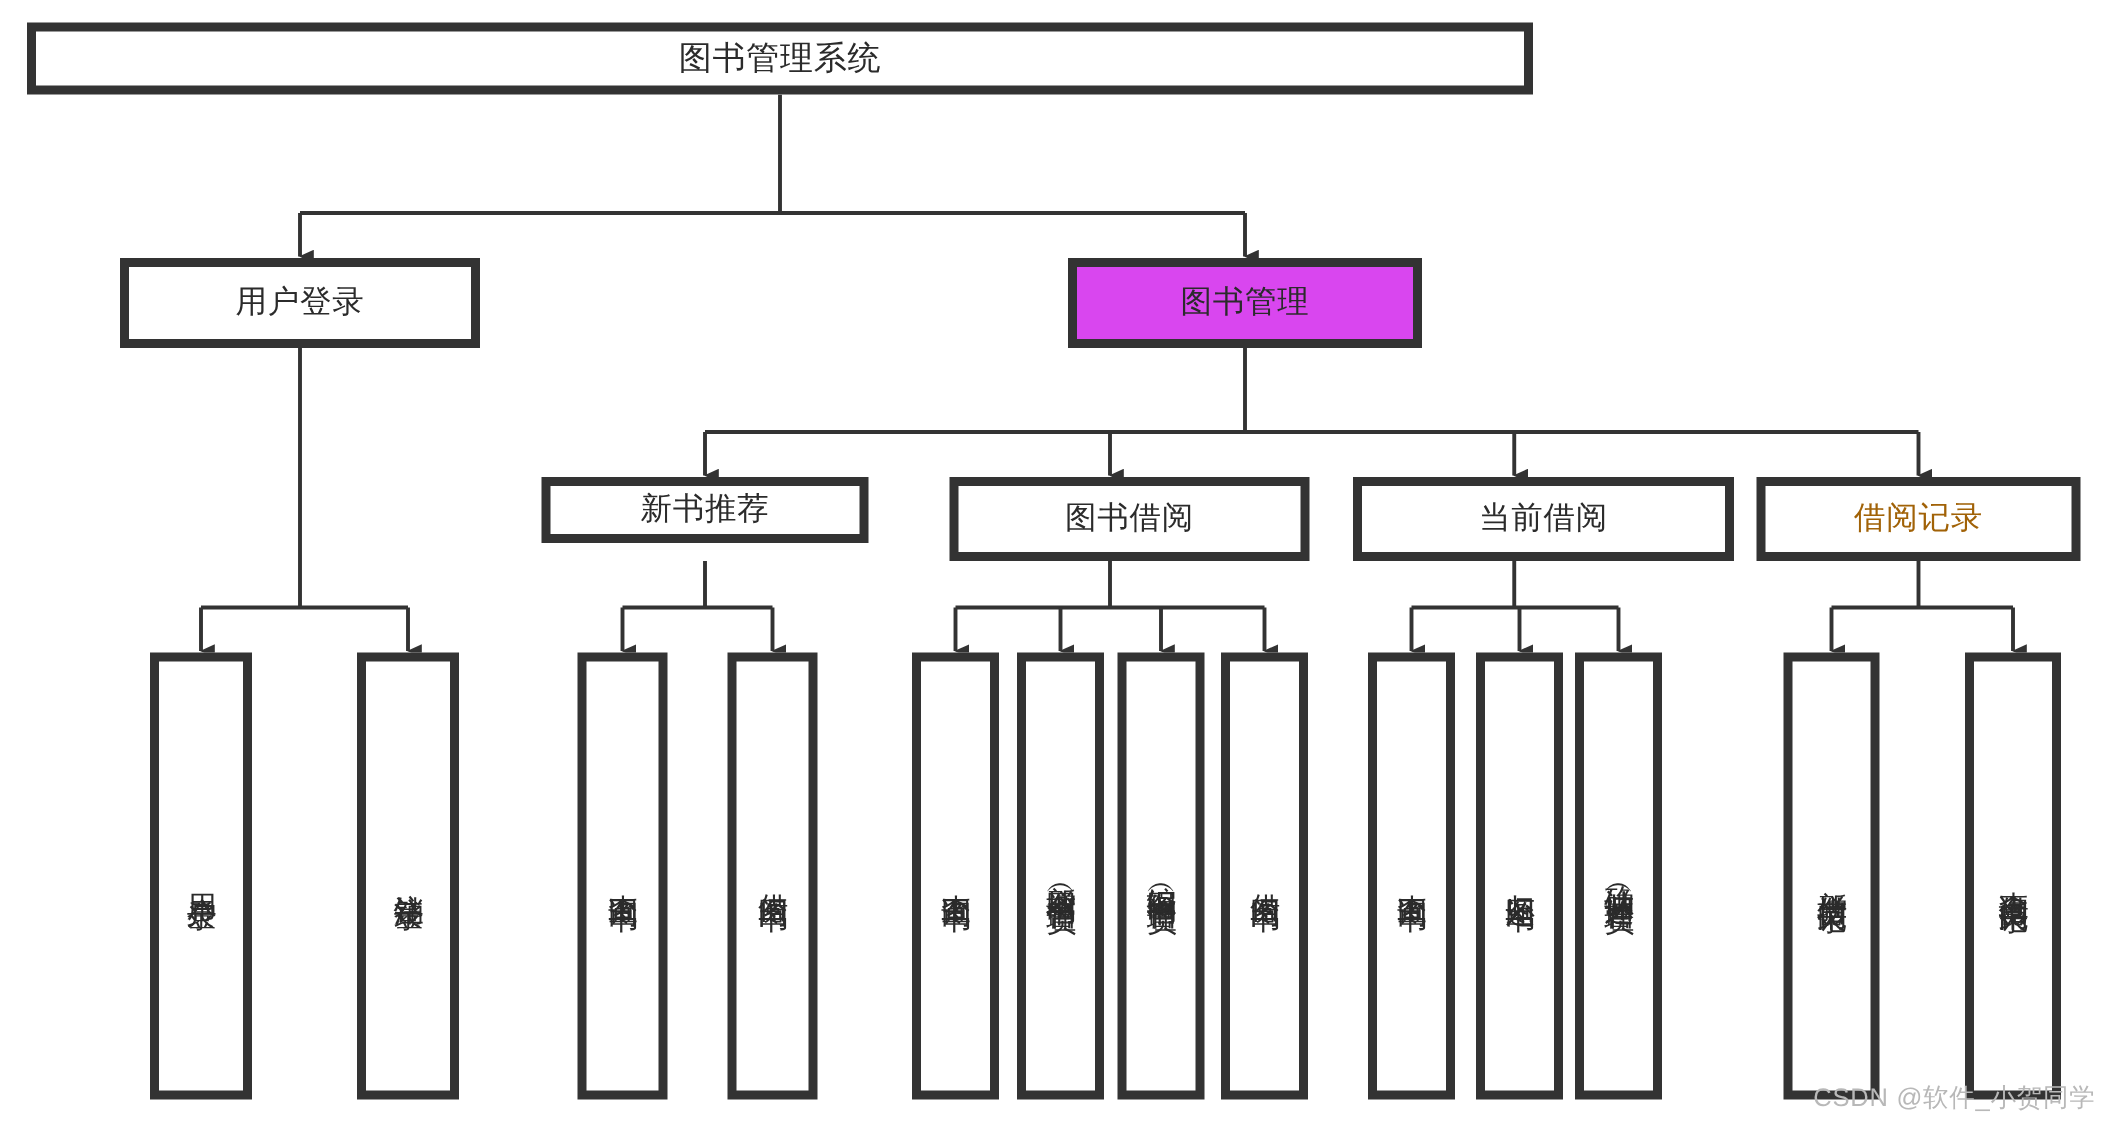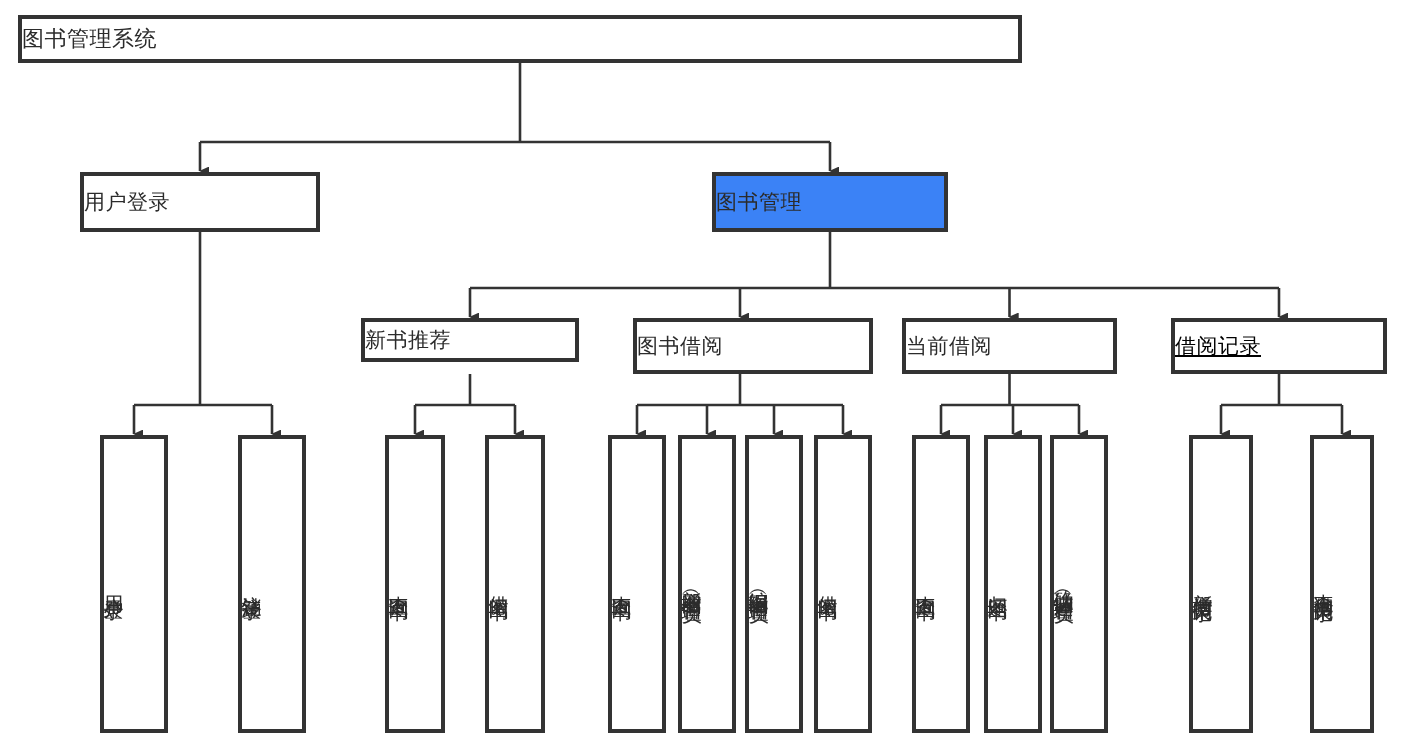--- a/index.html
+++ b/index.html
@@ -22,24 +22,24 @@
     position: absolute;
     left: 0;
     top: 0;
     width: 1405px;
     height: 747px;
   }
   .node {
     position: absolute;
     box-sizing: border-box;
     background: #ffffff;
-    border: 4px solid #4d7c0f;
+    border: 6px solid #4d7c0f;
     display: flex;
     align-items: center;
-    justify-content: flex-start;
+    justify-content: center;
     z-index: 2;
   }
   .node-label {
     color: #2b2b2b;
     font-size: 21px;
     line-height: 1.18;
     letter-spacing: 0.5px;
     white-space: nowrap;
     text-align: center;
     font-weight: 400;
@@ -115,34 +115,34 @@
       </g>
   </svg>
 
   <div id="nodes">
       <div class="node root" style="left: 18px; top: 15px; width: 1004px; height: 48px; border-color: rgb(51, 51, 51); background: rgb(255, 255, 255);">
         <span class="node-label" style="color: rgb(43, 43, 43);">图书管理系统</span>
       </div>
       <div class="node" style="left: 80px; top: 172px; width: 240px; height: 60px; border-color: rgb(51, 51, 51); background: rgb(255, 255, 255);">
         <span class="node-label" style="color: rgb(43, 43, 43);">用户登录</span>
       </div>
-      <div class="node" style="left: 712px; top: 172px; width: 236px; height: 60px; border-color: rgb(51, 51, 51); background: #3b82f6;">
+      <div class="node" style="left: 712px; top: 172px; width: 236px; height: 60px; border-color: rgb(51, 51, 51); background: #d946ef;">
         <span class="node-label" style="color: rgb(43, 43, 43);">图书管理</span>
       </div>
       <div class="node" style="left: 361px; top: 318px; width: 218px; height: 44px; border-color: rgb(51, 51, 51); background: rgb(255, 255, 255);">
         <span class="node-label" style="color: rgb(43, 43, 43);">新书推荐</span>
       </div>
       <div class="node" style="left: 633px; top: 318px; width: 240px; height: 56px; border-color: rgb(51, 51, 51); background: rgb(255, 255, 255);">
         <span class="node-label" style="color: rgb(43, 43, 43);">图书借阅</span>
       </div>
-      <div class="node" style="left: 902px; top: 318px; width: 215px; height: 56px; border-color: rgb(51, 51, 51); background: rgb(255, 255, 255);">
+      <div class="node" style="left: 902px; top: 318px; width: 254px; height: 56px; border-color: rgb(51, 51, 51); background: rgb(255, 255, 255);">
         <span class="node-label" style="color: rgb(43, 43, 43);">当前借阅</span>
       </div>
       <div class="node" style="left: 1171px; top: 318px; width: 216px; height: 56px; border-color: rgb(51, 51, 51); background: rgb(255, 255, 255);">
-        <span class="node-label" style="color: #000000; text-decoration: underline;">借阅记录</span>
+        <span class="node-label" style="color: #a16207;">借阅记录</span>
       </div>
       <div class="node leaf" style="left: 100px; top: 435px; width: 68px; height: 298px; border-color: rgb(51, 51, 51); background: rgb(255, 255, 255);">
         <span class="node-label" style="color: rgb(43, 43, 43);">用户登录</span>
       </div>
       <div class="node leaf" style="left: 238px; top: 435px; width: 68px; height: 298px; border-color: rgb(51, 51, 51); background: rgb(255, 255, 255);">
         <span class="node-label" style="color: rgb(43, 43, 43);">注销登录</span>
       </div>
       <div class="node leaf" style="left: 385px; top: 435px; width: 60px; height: 298px; border-color: rgb(51, 51, 51); background: rgb(255, 255, 255);">
         <span class="node-label" style="color: rgb(43, 43, 43);">查询图书</span>
       </div>
@@ -171,14 +171,15 @@
         <span class="node-label" style="color: rgb(43, 43, 43);">确认归还（管理员）</span>
       </div>
       <div class="node leaf" style="left: 1189px; top: 435px; width: 64px; height: 298px; border-color: rgb(51, 51, 51); background: rgb(255, 255, 255);">
         <span class="node-label" style="color: rgb(43, 43, 43);">新增借阅记录</span>
       </div>
       <div class="node leaf" style="left: 1310px; top: 435px; width: 64px; height: 298px; border-color: rgb(51, 51, 51); background: rgb(255, 255, 255);">
         <span class="node-label" style="color: rgb(43, 43, 43);">查询借阅记录</span>
       </div>
     </div>
 
+  <div id="watermark">CSDN @软件_小贺同学</div>
 
 </div>
 
 </body></html>

